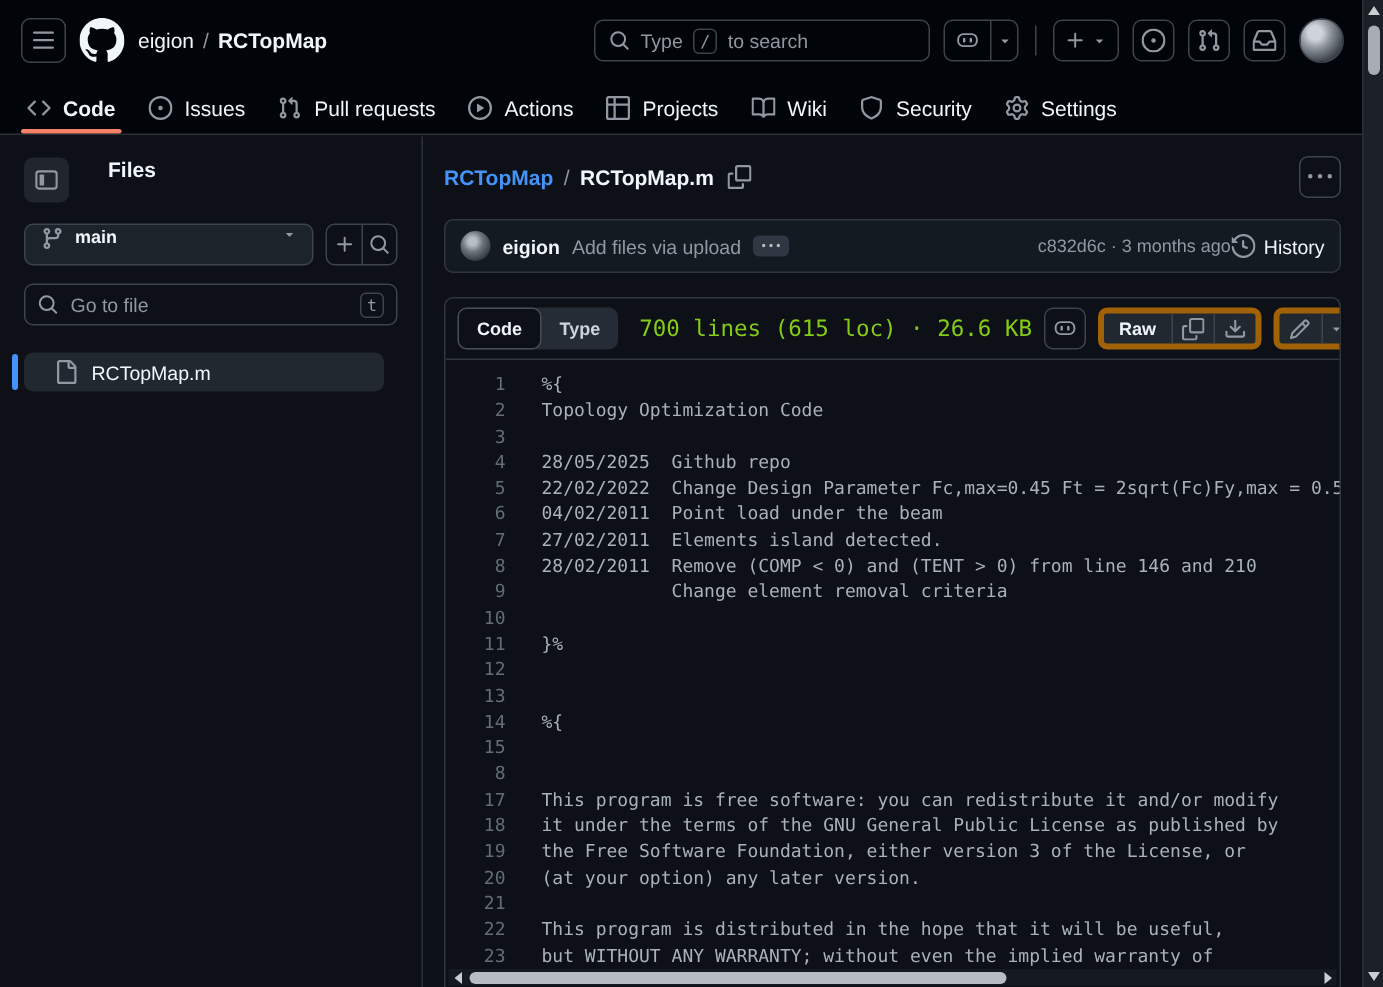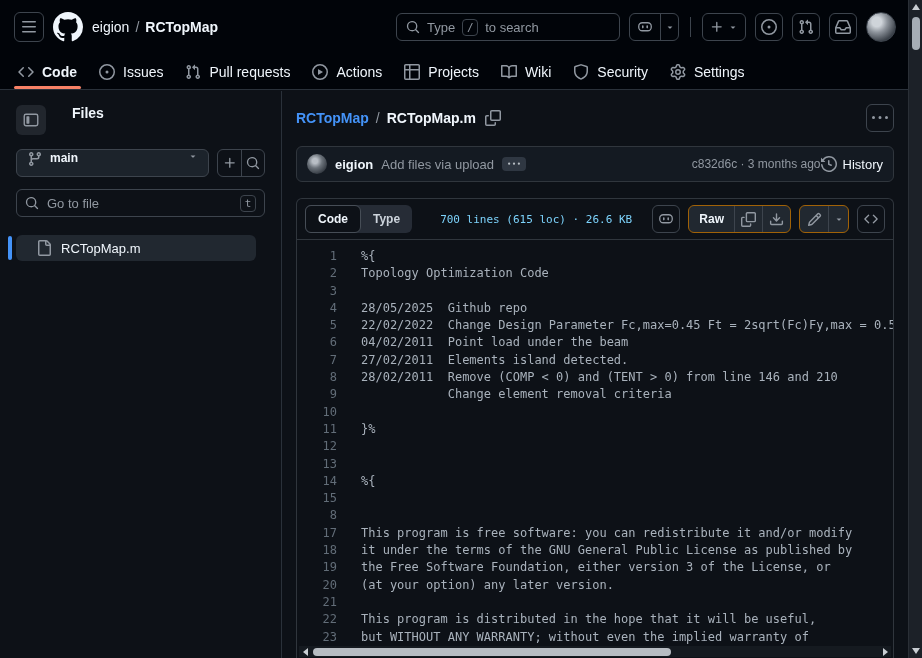--- a/index.html
+++ b/index.html
@@ -70,23 +70,23 @@
   .commit-meta { font-size:12px; color:#9198a1; }
   .history { display:flex; align-items:center; gap:6px; cursor:pointer; }
   .history svg { color:#9198a1; }
   .history-label { font-size:13px; font-weight:400; color:#f0f6fc; }
 
   .code-box { position:relative; margin-top:16px; height:460px; border:1px solid #30363d; border-bottom:none; border-radius:6px 6px 0 0; background:#0d1117; overflow:hidden; }
   .code-hdr { height:41px; display:flex; align-items:center; gap:8px; padding:0 8px; border-bottom:1px solid #30363d; }
   .segmented { display:flex; background:#262c36; border-radius:6px; }
   .segmented .segtab { height:28px; padding:0 12px; display:flex; align-items:center; font-size:12px; font-weight:600; color:#cdd4dc; cursor:pointer; border-radius:6px; }
   .segmented .segtab.active { background:#0d1117; border:1px solid #464d56; color:#f0f6fc; }
-  .code-meta { margin-left:20px; font-family:"DejaVu Sans Mono", monospace; font-size:11px; color:#7dd3fc; white-space:nowrap; }
+  .code-meta { margin-left:6px; font-family:"DejaVu Sans Mono", monospace; font-size:15px; color:#84cc16; white-space:nowrap; }
   .code-actions { margin-left:auto; display:flex; align-items:center; gap:8px; }
-  .grp { display:flex; height:28px; border:1px solid #a16207; border-radius:6px; overflow:hidden; background:#212830; }
+  .grp { display:flex; height:28px; border:4px solid #a16207; border-radius:6px; overflow:hidden; background:#212830; }
   .grp .seg { display:flex; align-items:center; justify-content:center; color:#9198a1; cursor:pointer; }
   .grp .seg + .seg { border-left:1px solid #3d444d; }
   .grp .seg.txt { padding:0 10px; font-size:12px; font-weight:600; color:#f0f6fc; }
   .grp .seg.ic { width:28px; }
   .grp .seg.car { width:20px; }
 
   .code-area { padding-top:8px; font-family:"DejaVu Sans Mono", monospace; font-size:12px; }
   .cl { display:flex; line-height:17.3px; }
   .cl .n { width:40px; text-align:right; color:#626d78; flex-shrink:0; cursor:pointer; }
   .cl .t { margin-left:24px; color:#a9b2bc; white-space:pre; }

